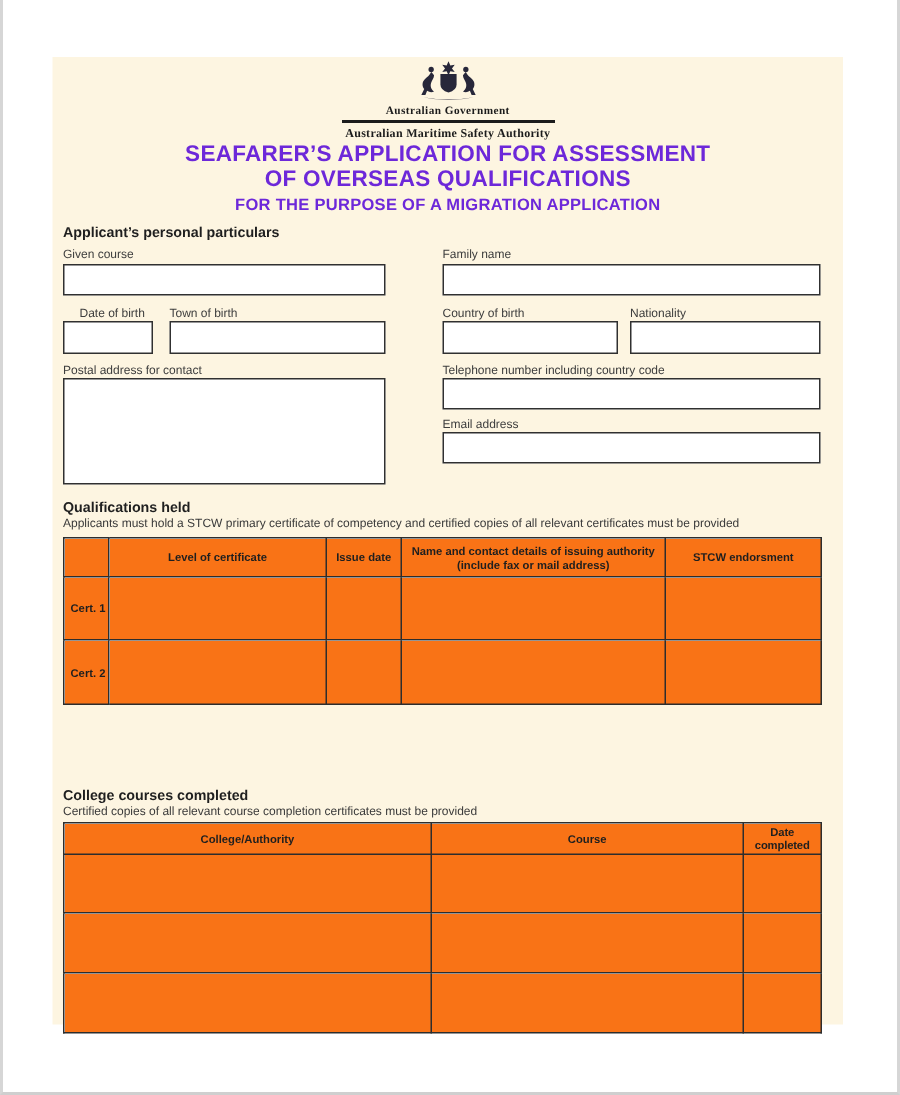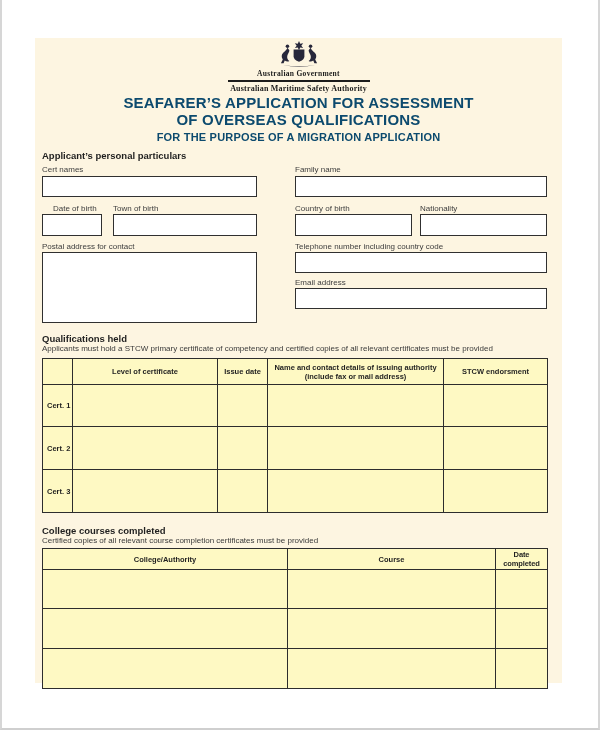--- a/index.html
+++ b/index.html
@@ -22,35 +22,35 @@
   .gov-line1 {
     font-family:"Liberation Serif","DejaVu Serif",serif;
     font-size:7.5px; font-weight:bold; color:#1c1c1c; letter-spacing:.3px; margin-top:1px;
   }
   .gov-divider { width:142px; height:1.5px; background:#1c1c1c; margin:2px auto 2px auto; }
   .gov-line2 {
     font-family:"Liberation Serif","DejaVu Serif",serif;
     font-size:8px; font-weight:bold; color:#1c1c1c; letter-spacing:.2px;
   }
   
-  .title-block { position:absolute; top:56px; left:0; width:100%; text-align:center; color:#0c4a6e; }
+  .title-block { position:absolute; top:56px; left:0; width:100%; text-align:center; color:#6d28d9; }
   .title-main { font-size:15px; font-weight:bold; line-height:17px; letter-spacing:.2px; }
   .title-sub  { font-size:11px; font-weight:bold; line-height:15px; margin-top:2px; letter-spacing:.2px; }
   
   .sec-heading { position:absolute; font-size:9.5px; font-weight:bold; color:#1f1f1f; }
   .sec-note    { position:absolute; font-size:8px; color:#3a3a3a; }
   .field-label { position:absolute; font-size:8px; color:#3d3d3d; }
   .input-box   { position:absolute; background:#ffffff; border:1.5px solid #303030; }
   
   .grid-table {
     position:absolute; border-collapse:collapse; table-layout:fixed;
     background:#ffffff; border:1.5px solid #2d2d2d;
   }
   .grid-table td, .grid-table th {
-    border:1px solid #2d2d2d; background:#fef9c3;
+    border:1px solid #2d2d2d; background:#f97316;
     font-size:7.5px; color:#1f1f1f; vertical-align:middle; overflow:hidden;
   }
   .grid-table th { font-weight:bold; text-align:center; padding:1px 2px; }
   .auth-sub { font-weight:bold; }
   .cert-cell { font-size:7.5px; font-weight:bold; text-align:left; padding-left:4px; }
   .date-head { font-size:6.8px; letter-spacing:-.1px; }
 </style>
 </head>
 <body>
 
@@ -75,21 +75,21 @@
     </div>
 
     <div class="title-block">
       <div class="title-main">SEAFARER’S APPLICATION FOR ASSESSMENT</div>
       <div class="title-main">OF OVERSEAS QUALIFICATIONS</div>
       <div class="title-sub">FOR THE PURPOSE OF A MIGRATION APPLICATION</div>
     </div>
 
     <div class="sec-heading" style="top:112px;left:7px;">Applicant’s personal particulars</div>
 
-    <div class="field-label" style="top:127px;left:7px;">Cert names</div>
+    <div class="field-label" style="top:127px;left:7px;">Given course</div>
     <div class="input-box" style="top:138px;left:7px;width:215px;height:21px;"></div>
 
     <div class="field-label" style="top:127px;left:260px;">Family name</div>
     <div class="input-box" style="top:138px;left:260px;width:252px;height:21px;"></div>
 
     <div class="field-label" style="top:166px;left:7px;padding-left:11px;">Date of birth</div>
     <div class="input-box" style="top:176px;left:7px;width:60px;height:22px;"></div>
 
     <div class="field-label" style="top:166px;left:78px;">Town of birth</div>
     <div class="input-box" style="top:176px;left:78px;width:144px;height:22px;"></div>
@@ -138,27 +138,20 @@
         <td></td>
         <td></td>
       </tr>
       <tr style="height:43px;border-radius:19px;">
         <td class="cert-cell">Cert. 2</td>
         <td></td>
         <td></td>
         <td></td>
         <td></td>
       </tr>
-      <tr style="height:43px;">
-        <td class="cert-cell">Cert. 3</td>
-        <td></td>
-        <td></td>
-        <td></td>
-        <td></td>
-      </tr>
     </tbody>
       </table>
 
     <div class="sec-heading" style="top:487px;left:7px;">College courses completed</div>
     <div class="sec-note" style="top:498px;left:7px;">Certified copies of all relevant course completion certificates must be provided</div>
 
     <table class="grid-table" style="top:510px;left:7px;width:505px;">
       <colgroup>
         <col style="width:245px">
           <col style="width:208px">

